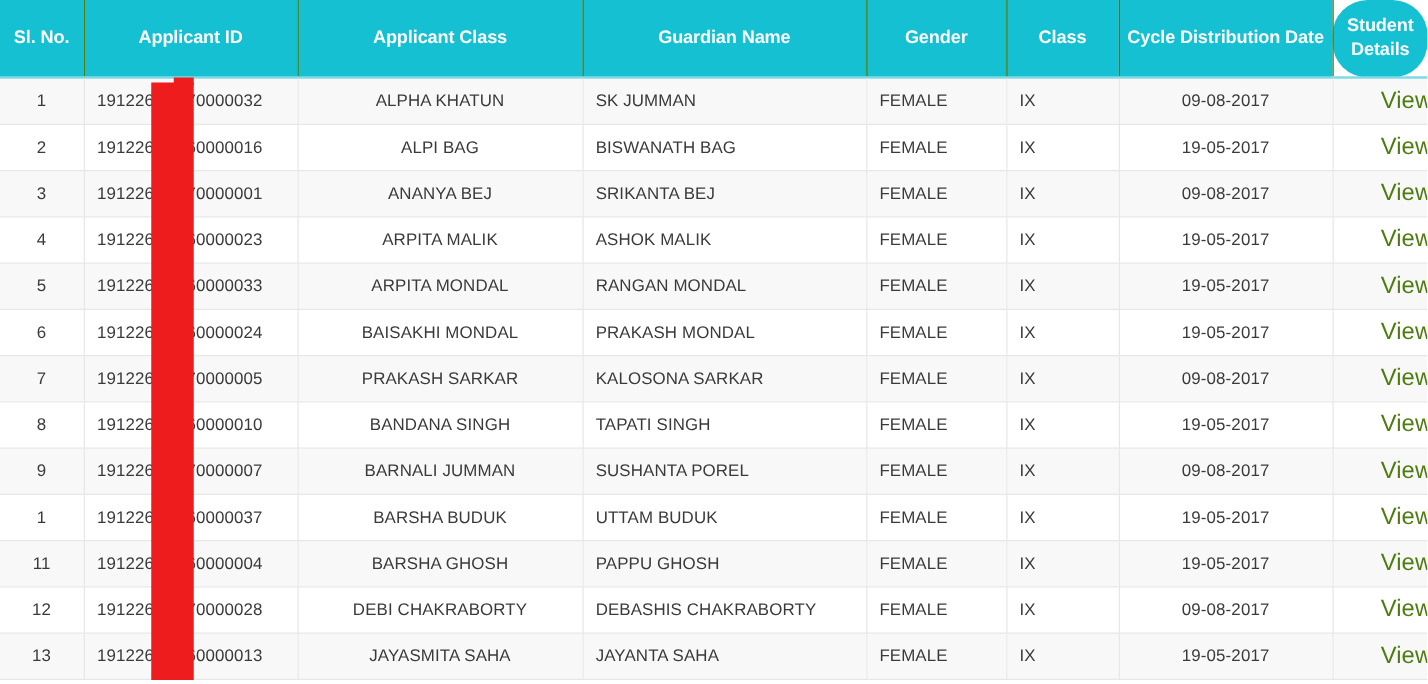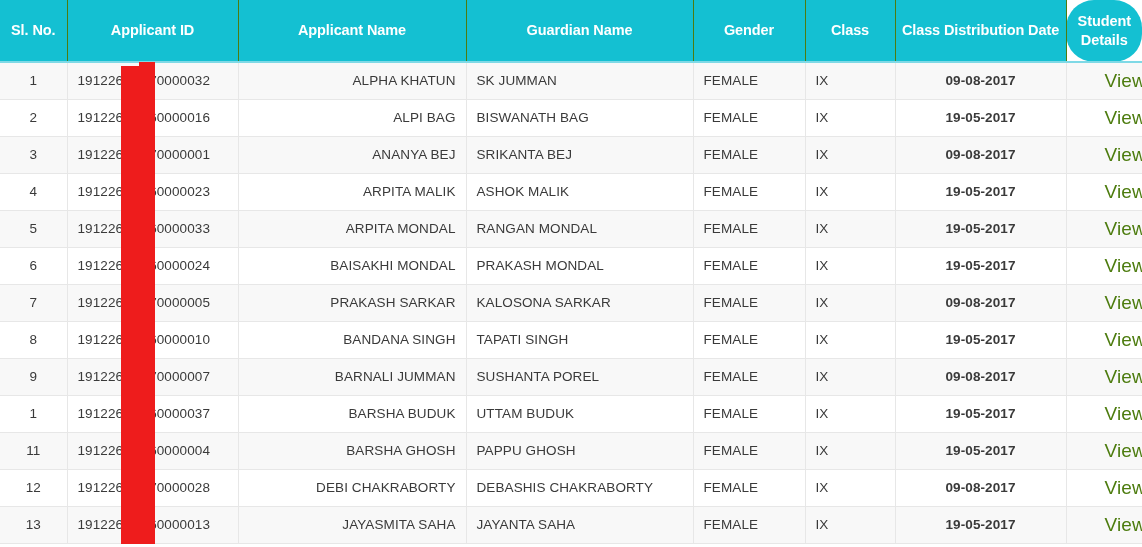--- a/index.html
+++ b/index.html
@@ -54,25 +54,25 @@
     overflow: hidden;
     letter-spacing: 0.1px;
   }
   table.grid tbody td:last-child { border-right: none; }
   table.grid tbody tr:nth-child(odd)  { background: #f8f8f8; }
   table.grid tbody tr:nth-child(even) { background: #ffffff; }
 
   
   .c-sl    { width: 67px;  text-align: center; }
   .c-appid { width: 171px; text-align: left; padding-left: 10px; }
-  .c-name  { width: 228px; text-align: right; }
+  .c-name  { width: 228px; text-align: center; }
   .c-guard { width: 227px; text-align: left; }
   .c-gend  { width: 112px; text-align: left; }
   .c-class { width: 90px;  text-align: left; margin-left: 8px; }
-  .c-date  { width: 171px; text-align: center; font-weight: bold; }
+  .c-date  { width: 171px; text-align: center; }
   .c-view  { width: 76px;  text-align: center; }
 
   .view-link {
     color: #4d7c0f;
     text-decoration: none;
     cursor: pointer;
     font-size: 19px;
     margin-left: 28px;
   }
 
@@ -100,25 +100,25 @@
 </head>
 <body>
 
 <div class="table-wrap">
 
   <table class="grid">
     <thead>
       <tr>
         <th class="c-sl">Sl. No.</th>
         <th class="c-appid">Applicant ID</th>
-        <th class="c-name">Applicant Name</th>
+        <th class="c-name">Applicant Class</th>
         <th class="c-guard">Guardian Name</th>
         <th class="c-gend">Gender</th>
         <th class="c-class">Class</th>
-        <th class="c-date">Class Distribution Date</th>
+        <th class="c-date">Cycle Distribution Date</th>
         <th class="c-view">Student Details</th>
       </tr>
     </thead>
     <tbody id="table-body">
         <tr>
           <td class="c-sl">1</td>
           <td class="c-appid"><span>191226</span><span style="display:inline-block;width:26px"></span><span>70000032</span></td>
           <td class="c-name">ALPHA KHATUN</td>
           <td class="c-guard">SK JUMMAN</td>
           <td class="c-gend">FEMALE</td>

